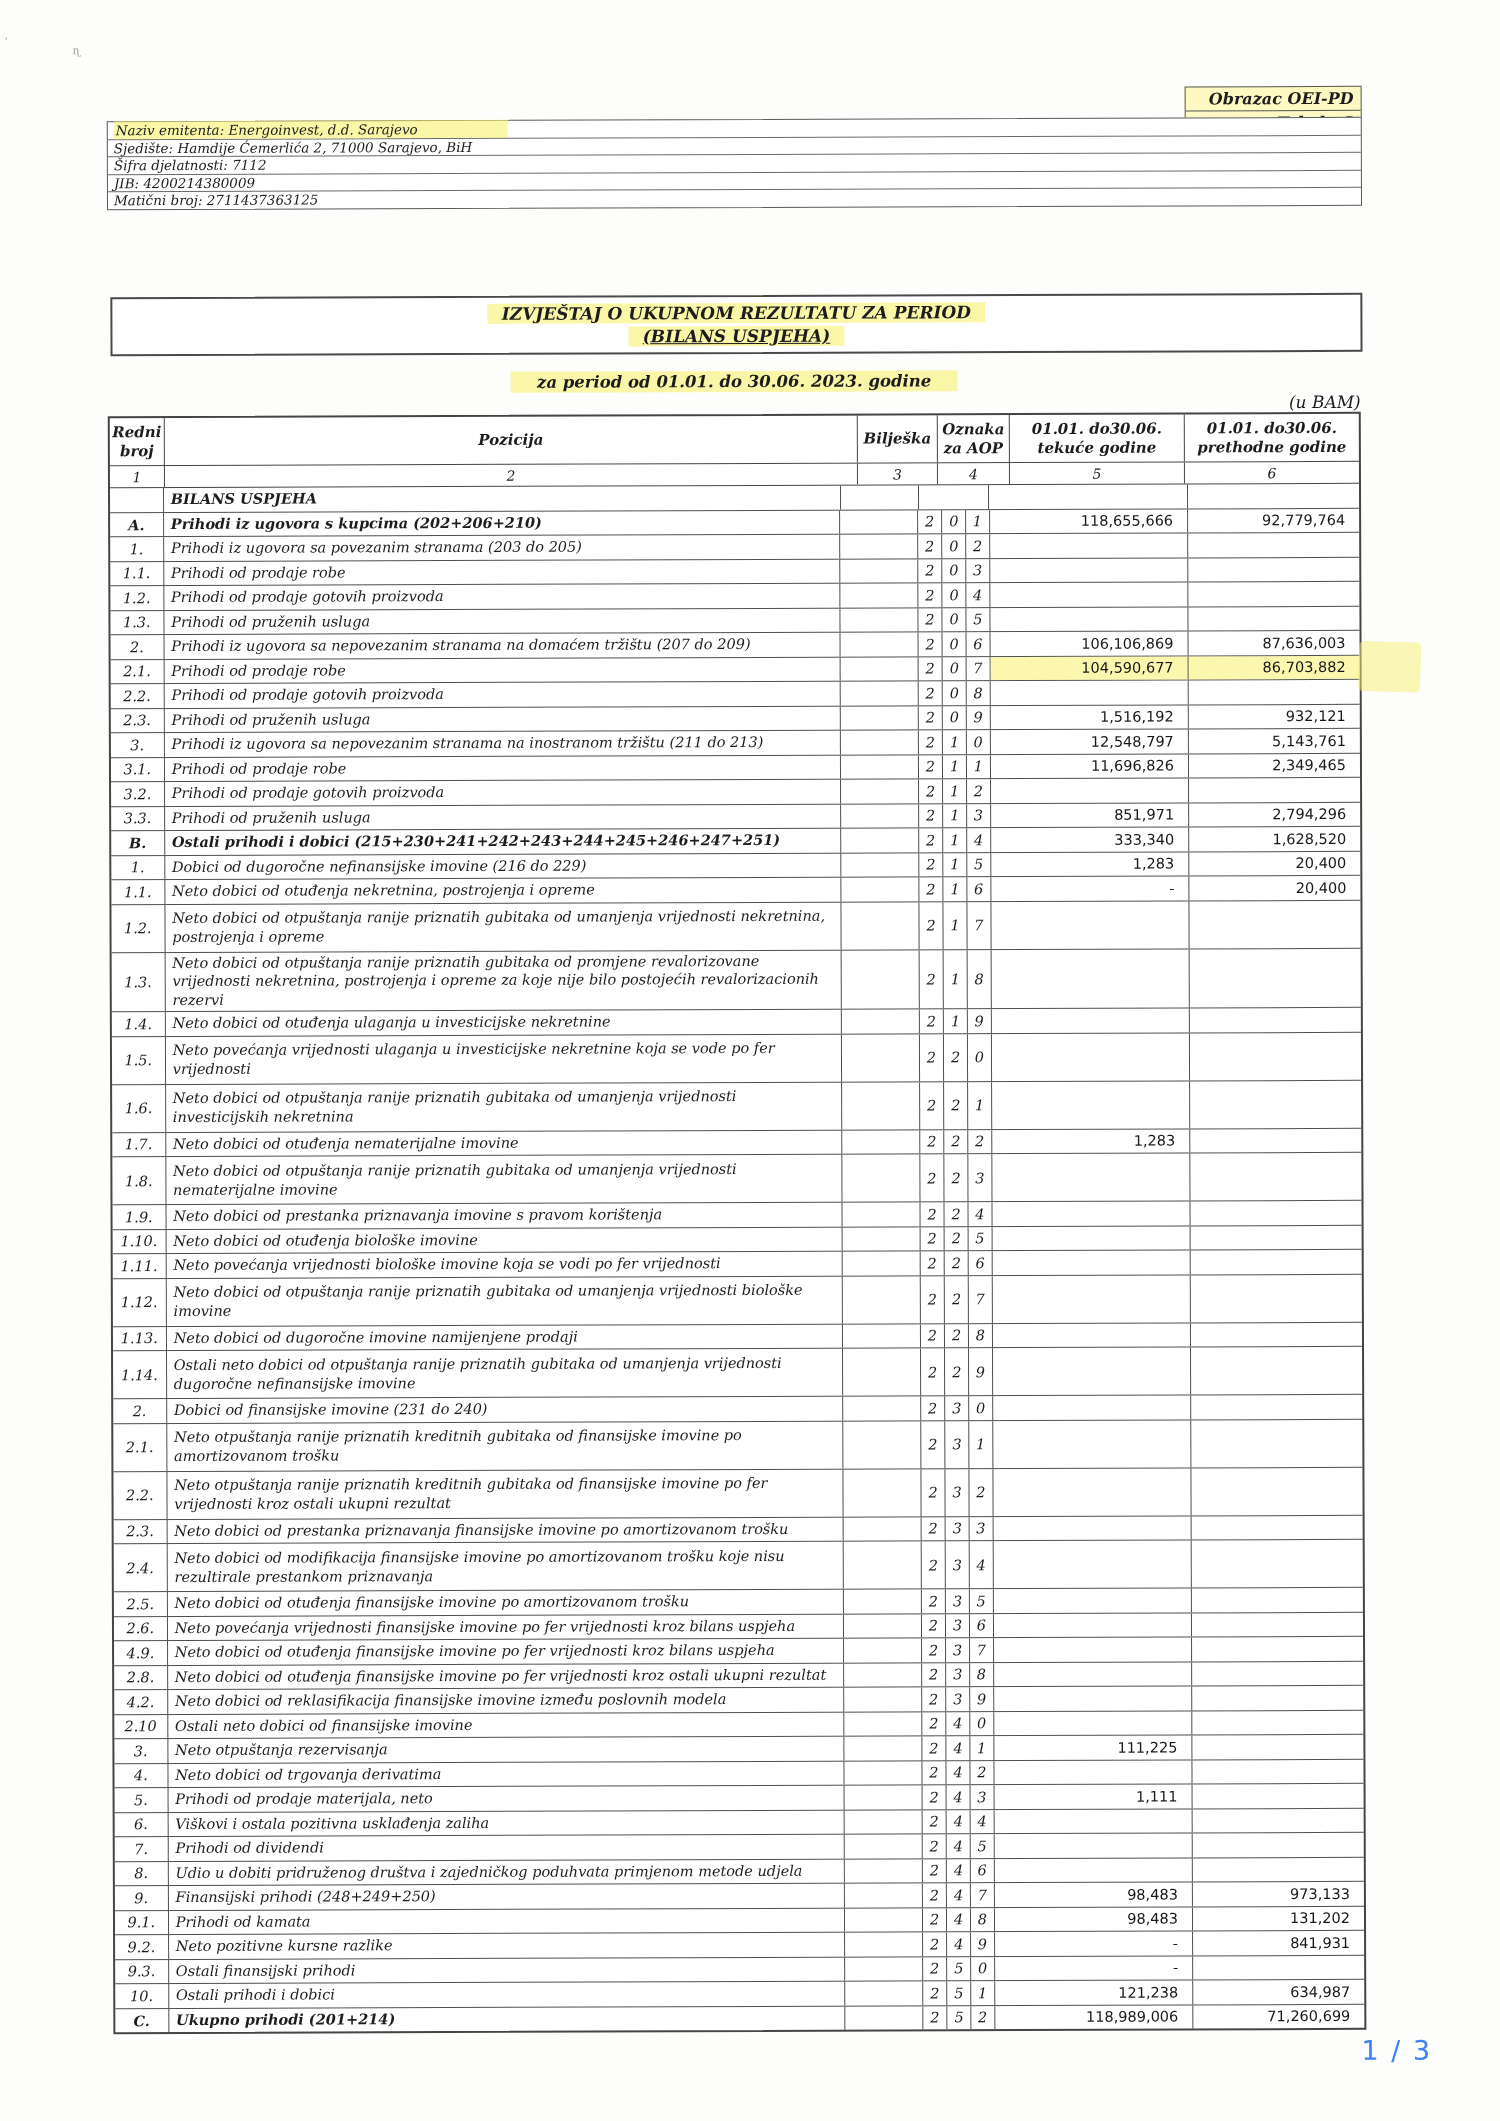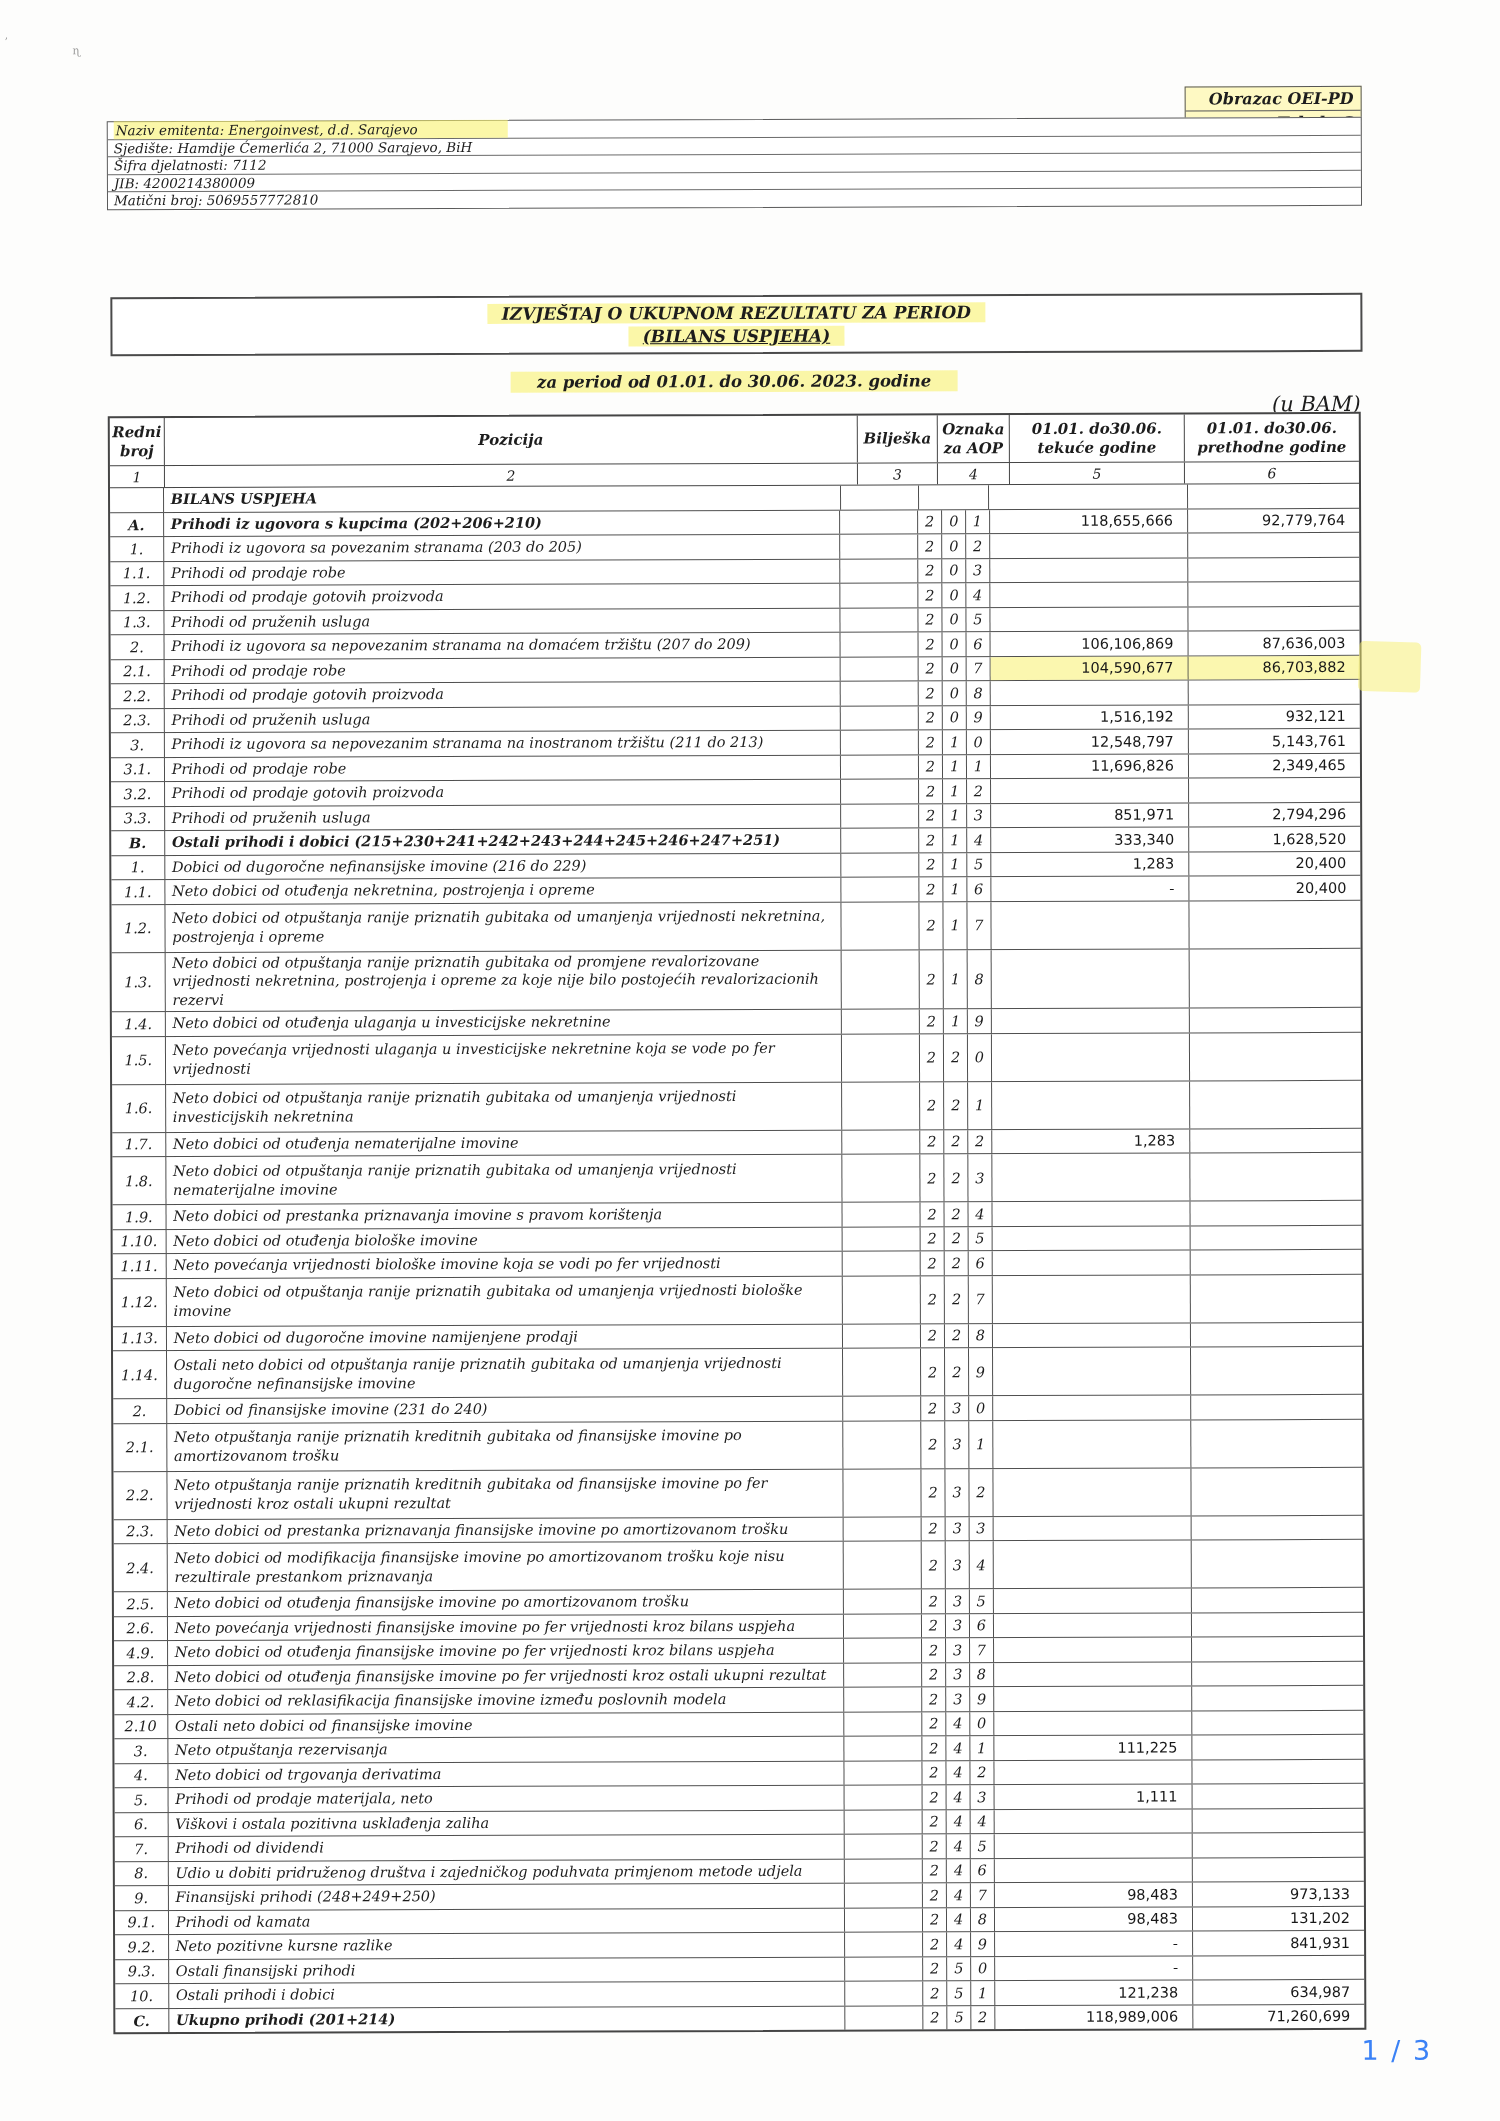--- a/index.html
+++ b/index.html
@@ -44,21 +44,21 @@
   .title-line.sub .txt{text-decoration:underline;}
 
   .period-line{
     position:absolute;left:110px;top:372px;width:1253px;text-align:center;
     font-style:italic;font-weight:bold;font-size:16.5px;
   }
   .period-line .txt{background:rgba(248,241,110,0.6);padding:1px 26px;}
 
   .unit-note{
     position:absolute;left:1230px;top:394px;width:133px;text-align:right;
-    font-style:italic;font-size:21px;
+    font-style:italic;font-size:17px;
   }
 
   
   .table{
     position:absolute;left:110px;top:414px;width:1253px;
     border:2px solid #454545;background:#fff;box-sizing:border-box;
   }
   .thead{display:flex;height:47px;border-bottom:1.5px solid #454545;}
   .thead .hcell{
     display:flex;flex-direction:column;align-items:center;justify-content:center;
@@ -123,21 +123,21 @@
     <div class="company-line">
       <span class="txt">Sjedište: Hamdije Ćemerlića 2, 71000 Sarajevo, BiH</span>
     </div>
     <div class="company-line">
       <span class="txt">Šifra djelatnosti: 7112</span>
     </div>
     <div class="company-line">
       <span class="txt">JIB: 4200214380009</span>
     </div>
     <div class="company-line">
-      <span class="txt">Matični broj: 5069557772810</span>
+      <span class="txt">Matični broj: 2711437363125</span>
     </div>
   </div>
 
   <div class="title-box">
     <div class="title-line">
       <span class="txt">IZVJEŠTAJ O UKUPNOM REZULTATU ZA PERIOD</span>
     </div>
     <div class="title-line sub">
       <span class="txt">(BILANS USPJEHA)</span>
     </div>

